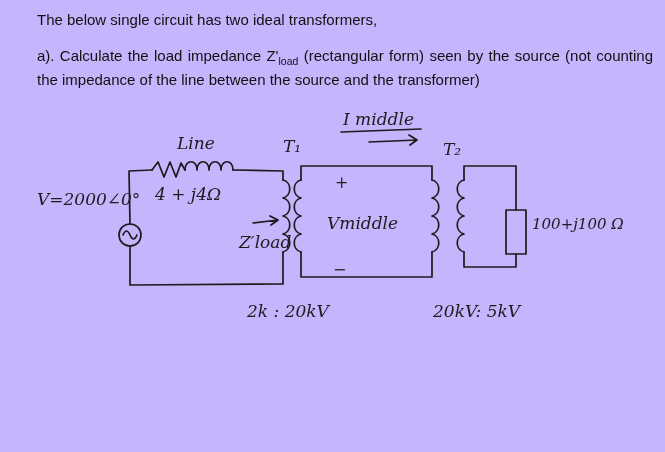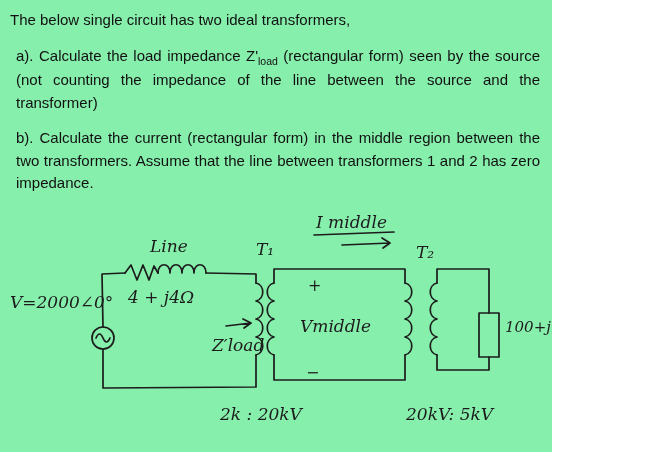--- a/index.html
+++ b/index.html
@@ -1,27 +1,28 @@
 <!DOCTYPE html>
 <html><head>
 <meta charset="utf-8">
 <style>
   html, body { margin:0; padding:0; background:#ffffff; }
   .page {
-    width:552px; height:452px; background:#86efac; overflow:hidden;
+    width:665px; height:452px; background:#c4b5fd; overflow:hidden;
     font-family:"Liberation Sans", sans-serif; color:#111111;
     box-sizing:border-box;
+    padding-left:27px;
   }
   .problem { padding:9px 12px 0 10px; }
   .problem p {
     margin:0 0 13px 0;
     font-size:15px;
     line-height:1.5;
   }
-  .problem p.justify { text-align: justify; margin-left: 6px; }
+  .problem p.justify { text-align: justify; }
   .problem sub { font-size:10.5px; }
   .circuit-wrap { position:relative; margin-top:2px; }
   svg.circuit { display:block; }
   svg.circuit .ink path,
   svg.circuit .ink rect,
   svg.circuit .ink circle {
     fill:none;
     stroke:#1c1c1c;
     stroke-width:1.7;
     stroke-linecap:round;
@@ -37,21 +38,20 @@
   svg.circuit text.sign { font-size:16px; font-style:normal; }
 </style>
 </head>
 <body>
 
 <div class="page">
 
   <div class="problem">
     <p>The below single circuit has two ideal transformers,</p>
     <p class="justify"><span>a). Calculate the load impedance Z'</span><sub>load</sub><span> (rectangular form) seen by the source (not counting the impedance of the line between the source and the transformer)</span></p>
-    <p class="justify">b). Calculate the current (rectangular form) in the middle region between the two transformers. Assume that the line between transformers 1 and 2 has zero impedance.</p>
   </div>
 
   <div class="circuit-wrap">
     <svg class="circuit" width="665" height="240" viewBox="0 0 665 240">
 
       <g class="ink">
 
         <path d="M103 119 L102 66 L125 65"></path>
 
         <path d="M125 65 L131 57 L137 72 L143 57 L149 72 L154 58 L158 65"></path>

